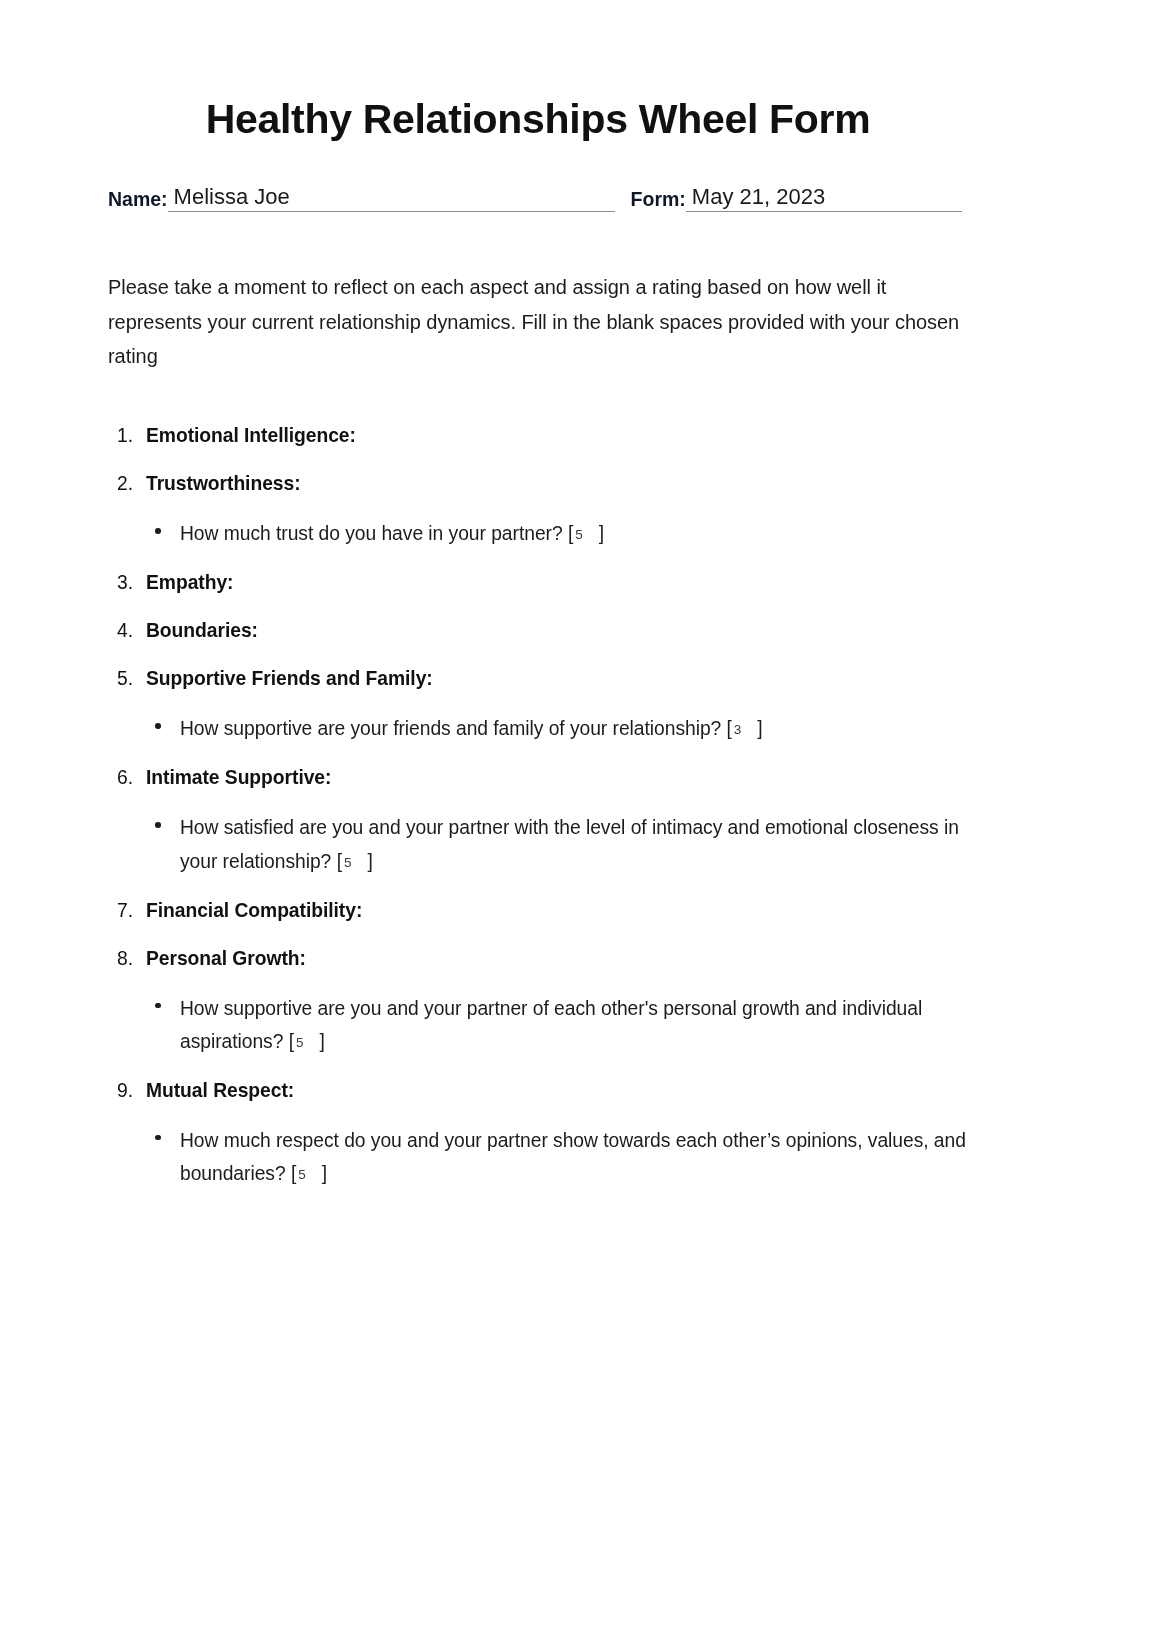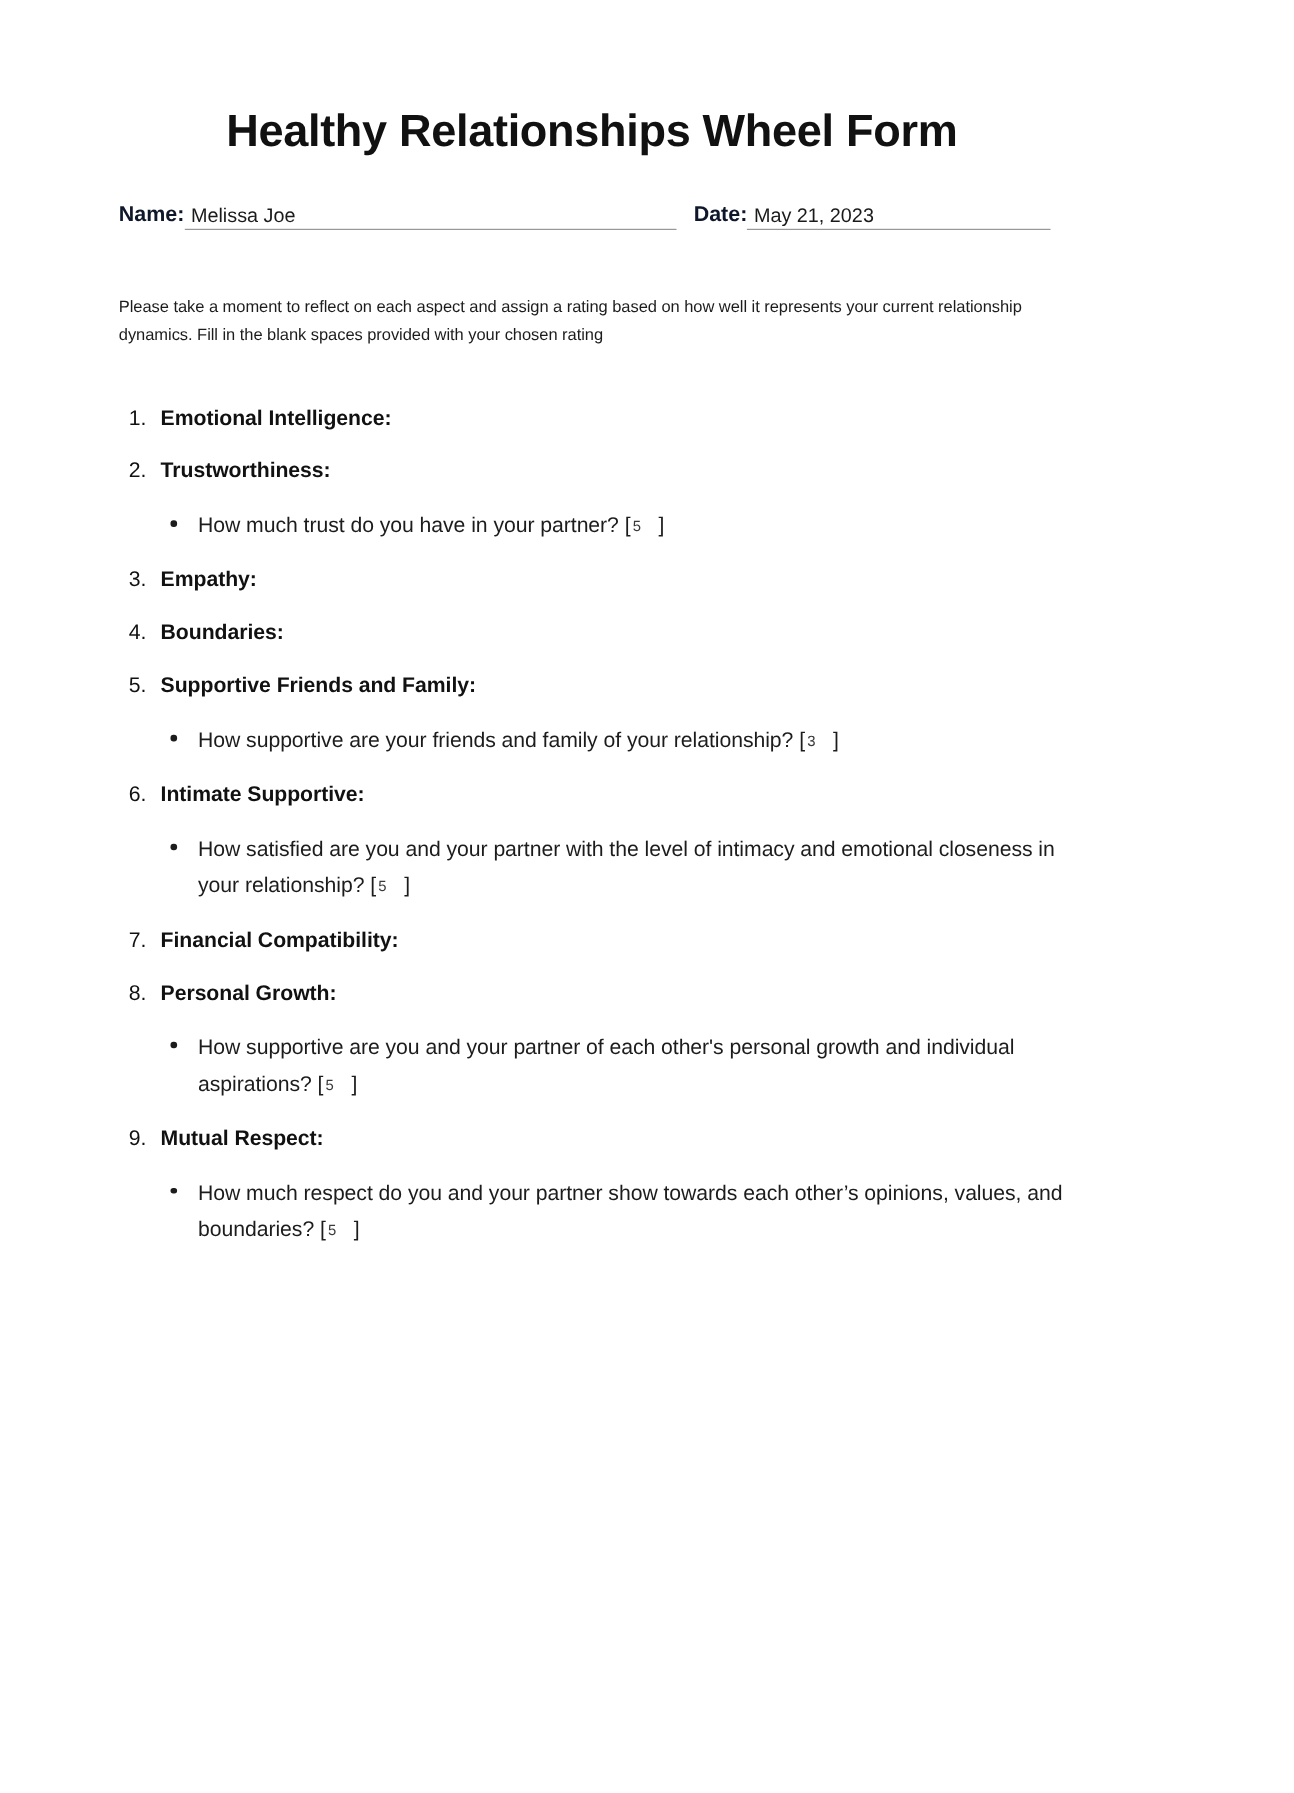--- a/index.html
+++ b/index.html
@@ -56,34 +56,34 @@
     line-height: 1;
     padding-bottom: 3px;
   }
   .fld-line {
     border-bottom: 1.6px solid #8d8d8d;
     line-height: 1;
     padding: 0 4px 3px 6px;
     box-sizing: border-box;
   }
   .fld-value {
-    font-size: 18px;
+    font-size: 22px;
     color: #1a1a1a;
     white-space: nowrap;
     font-weight: 400;
   }
   .fld-name-line { width: 447px; }
   .fld-date-line { width: 276px; }
   .fld-gap { width: 16px; }
 
   
   .intro {
     margin: 0;
     padding-top: 58px;
-    font-size: 15px;
+    font-size: 20px;
     line-height: 1.72;
     color: #1c1c1c;
     width: 862px;
     letter-spacing: -0.05px;
   }
 
   
   .aspects {
     margin: 0;
     padding: 0;
@@ -156,21 +156,21 @@
   <div class="sheet">
 
     <h1 class="doc-title">Healthy Relationships Wheel Form</h1>
 
     <div class="idrow">
       <span class="fld-label">Name:</span>
       <span class="fld-line fld-name-line">
         <span class="fld-value">Melissa Joe</span>
       </span>
       <span class="fld-gap"></span>
-      <span class="fld-label">Date:</span>
+      <span class="fld-label">Form:</span>
       <span class="fld-line fld-date-line">
         <span class="fld-value">May 21, 2023</span>
       </span>
     </div>
 
     <p class="intro">Please take a moment to reflect on each aspect and assign a rating based on how well it represents your current relationship dynamics. Fill in the blank spaces provided with your chosen rating</p>
 
     <ol class="aspects" id="aspect-list">
         <li class="aspect">
           <div class="aspect-head"><span class="aspect-num">1.</span><span>Emotional Intelligence:</span></div>

